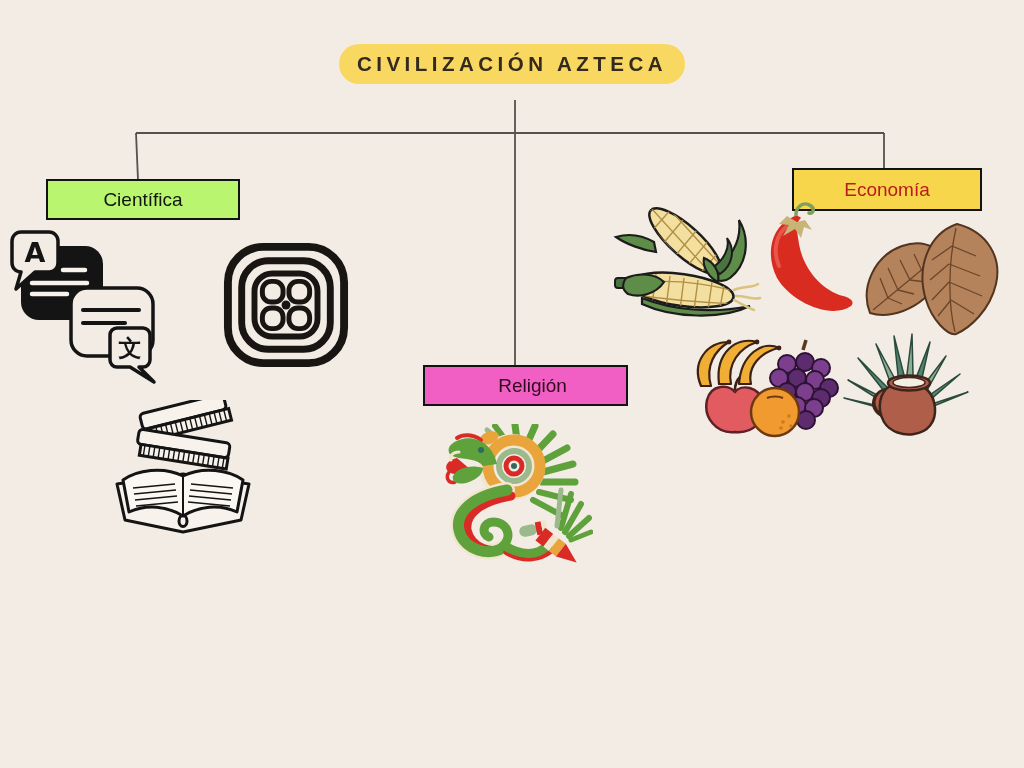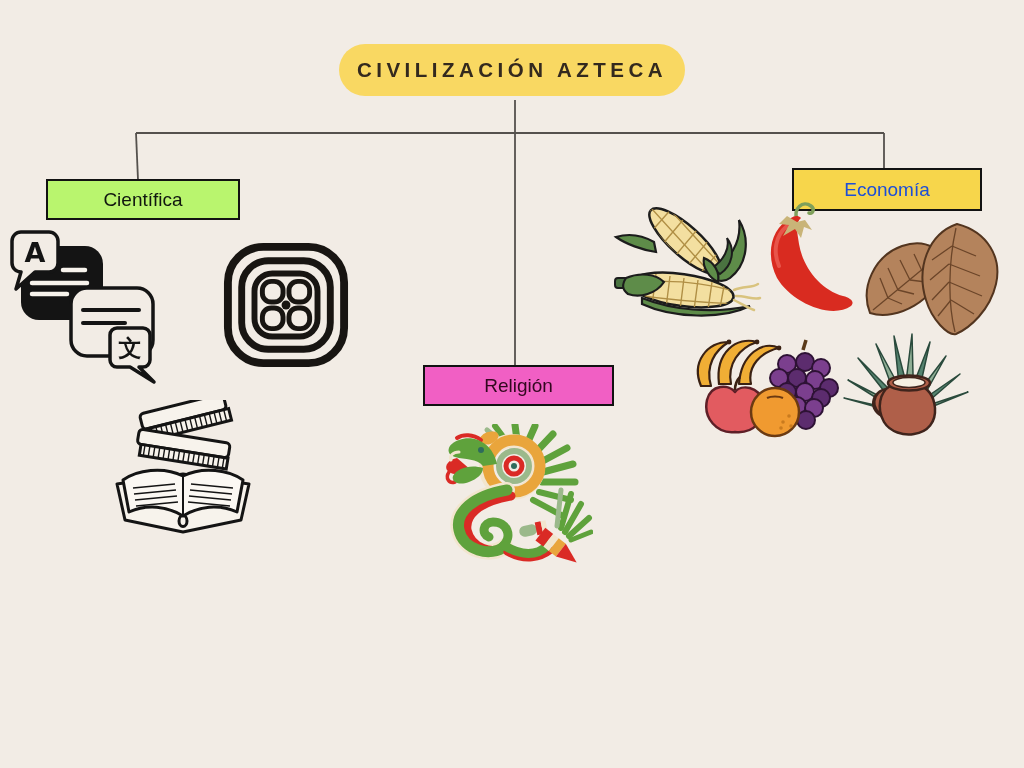--- a/index.html
+++ b/index.html
@@ -4,34 +4,34 @@
 <style>
   html,body{margin:0;padding:0;}
   #stage{
     position:relative;width:1024px;height:768px;overflow:hidden;
     background:#F2ECE5;
     font-family:"Liberation Sans",sans-serif;
   }
   .abs{position:absolute;}
   #connector-svg{position:absolute;left:0;top:0;pointer-events:none;}
   .title-pill{
-    left:339px;top:44px;width:346px;height:52px;
+    left:339px;top:44px;width:346px;height:40px;
     background:#F9D862;border-radius:28px;
     display:flex;align-items:center;justify-content:center;
     font-size:20.5px;font-weight:700;letter-spacing:4.5px;
     color:#33291E;white-space:nowrap;
   }
   .branch-box{
     height:37px;border:2.2px solid #121212;
     display:flex;align-items:center;justify-content:center;
     font-size:19px;font-weight:400;white-space:nowrap;
   }
   .box-cientifica{left:46px;top:179px;width:190px;background:#B9F56E;color:#10160f;}
-  .box-religion{left:423px;top:365px;width:187px;background:#F15FC4;color:#32081f;}
-  .box-economia{left:792px;top:168px;width:186px;height:39px;background:#F7D64B;color:#1d4ed8;}
+  .box-religion{left:423px;top:365px;width:187px;background:#F15FC4;color:#32081f;padding-left:14px;}
+  .box-economia{left:792px;top:168px;width:186px;height:39px;background:#F7D64B;color:#b91c1c;}
   .icon-wrap svg{display:block;width:100%;height:100%;}
 </style>
 </head>
 <body>
 
 <div id="stage">
 
   <svg id="connector-svg" width="1024" height="768">
     <g stroke="#55514D" stroke-width="1.8" fill="none">
       <line x1="515" y1="100" x2="515" y2="365"></line>

